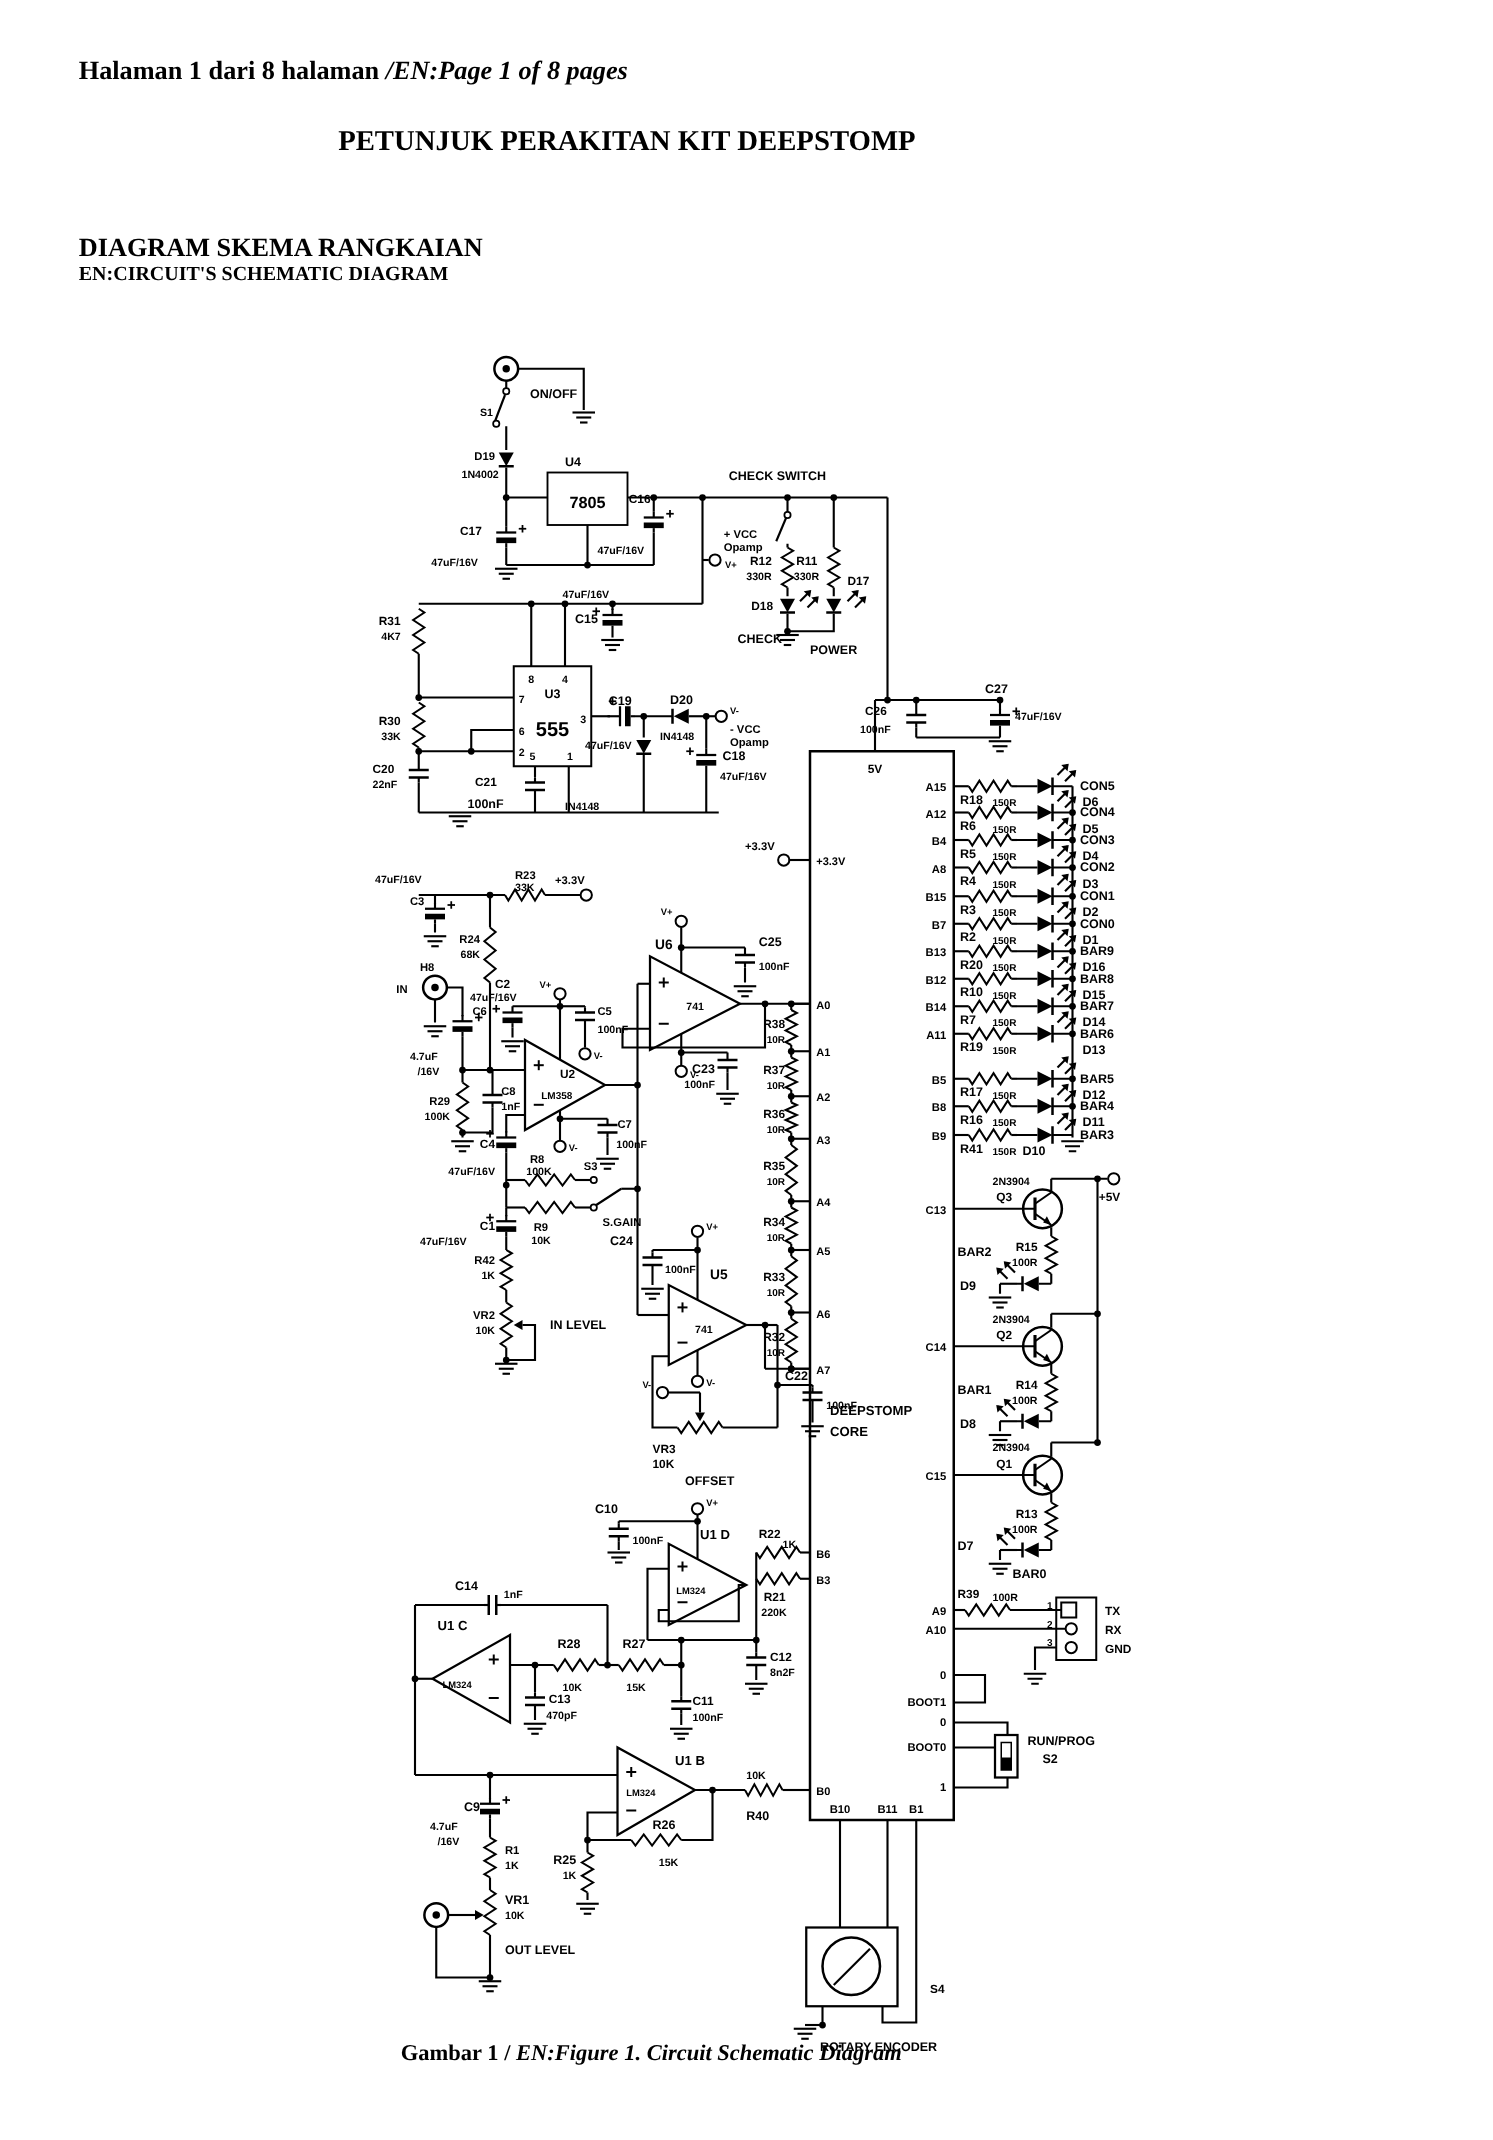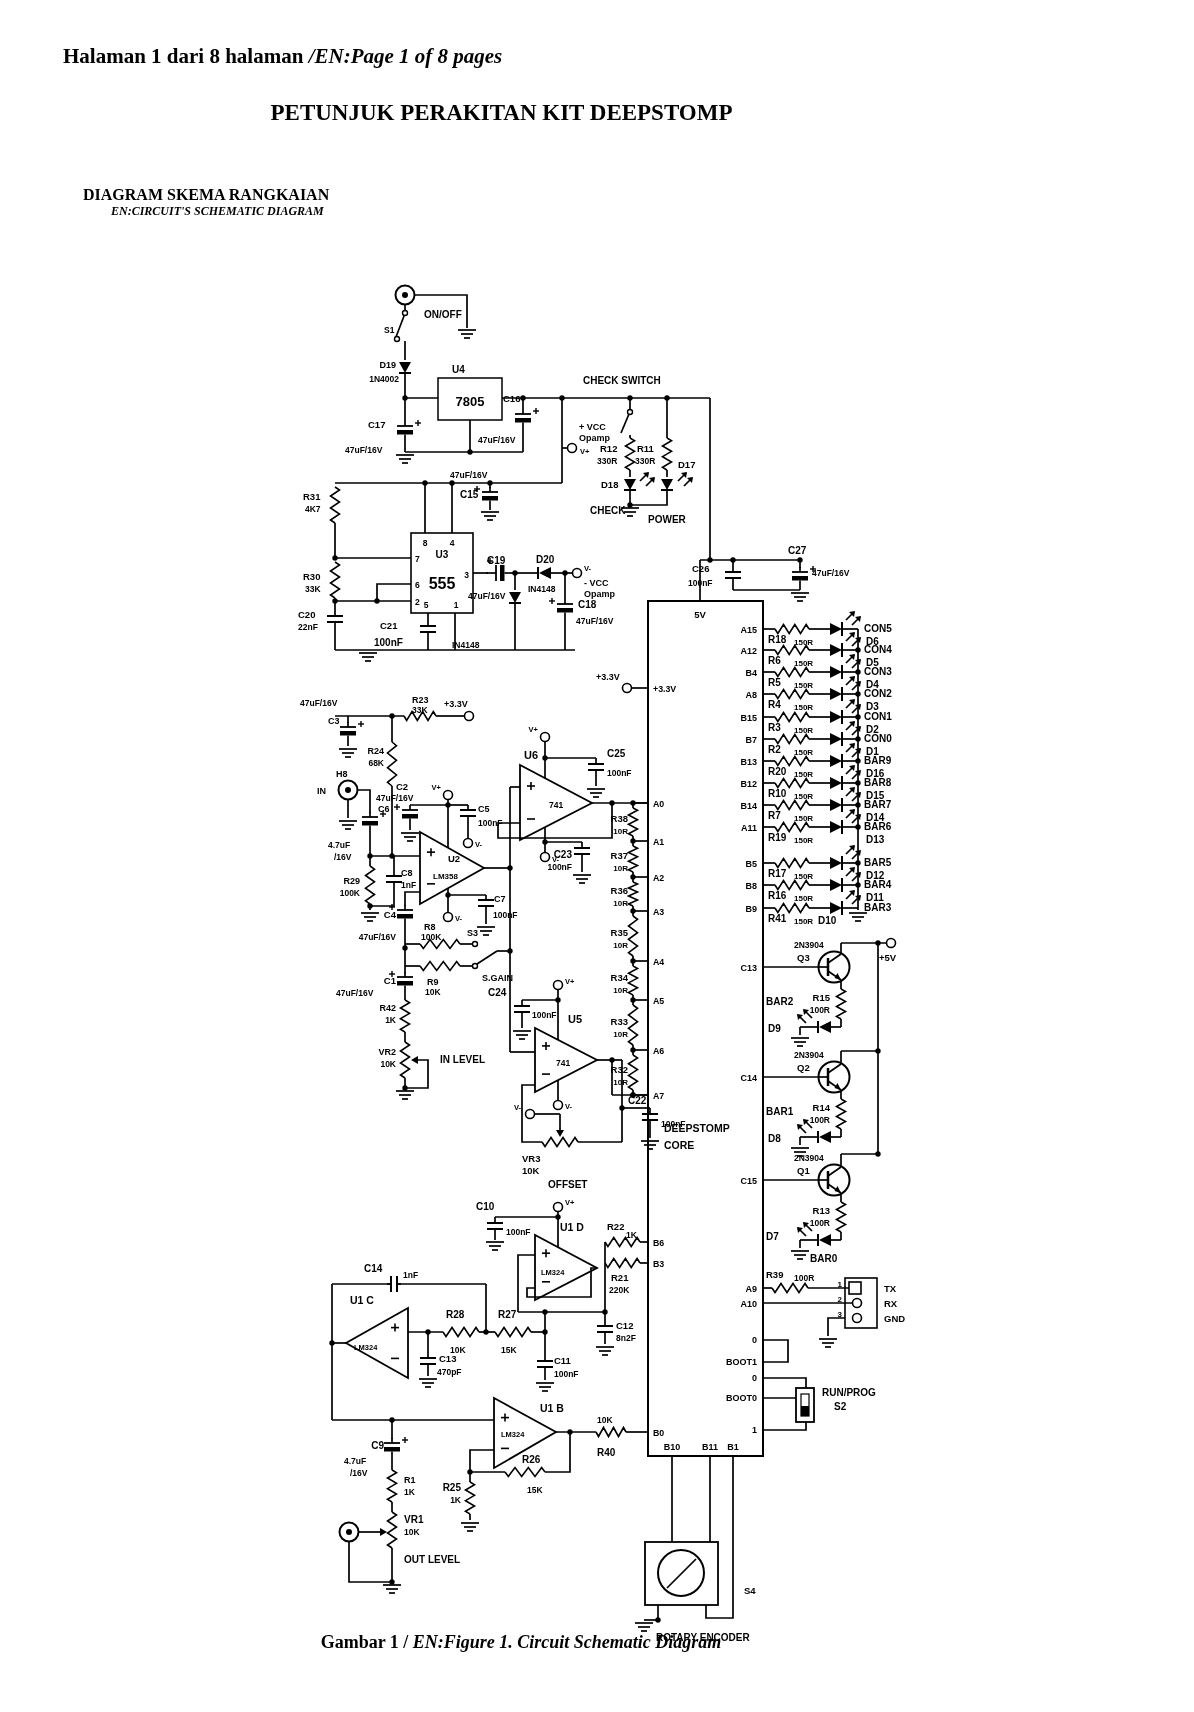--- a/index.html
+++ b/index.html
@@ -4,22 +4,22 @@
 <style>
   html,body{margin:0;padding:0;background:#fff;}
   .page{position:relative;width:982px;height:1712px;background:#ffffff;overflow:hidden;
         font-family:"Liberation Serif", serif;color:#000;}
   .hdr{position:absolute;left:63px;top:44px;font-size:21px;font-weight:bold;}
   .hdr .it{font-style:italic;}
   .titles{position:absolute;left:0;right:0;top:100px;text-align:center;font-weight:bold;}
   .titles .l1{font-size:23px;margin-left:21px;}
   .titles .l2{font-size:23px;font-style:italic;}
   .sect{position:absolute;left:63px;top:186px;font-weight:bold;}
-  .sect .l1{font-size:16px;margin-left:20px;}
-  .sect .l2{font-size:12px;font-style:italic;margin-left:48px;}
+  .sect .l1{font-size:21px;}
+  .sect .l2{font-size:16px;}
   .caption{position:absolute;left:60px;right:0;top:1632px;text-align:center;font-weight:bold;font-size:18px;}
   .caption .it{font-style:italic;}
   svg{position:absolute;left:0;top:0;}
   svg text{font-family:"Liberation Sans", sans-serif;font-weight:700;fill:#000;}
 </style>
 </head>
 <body>
 
 <div class="page">
 

